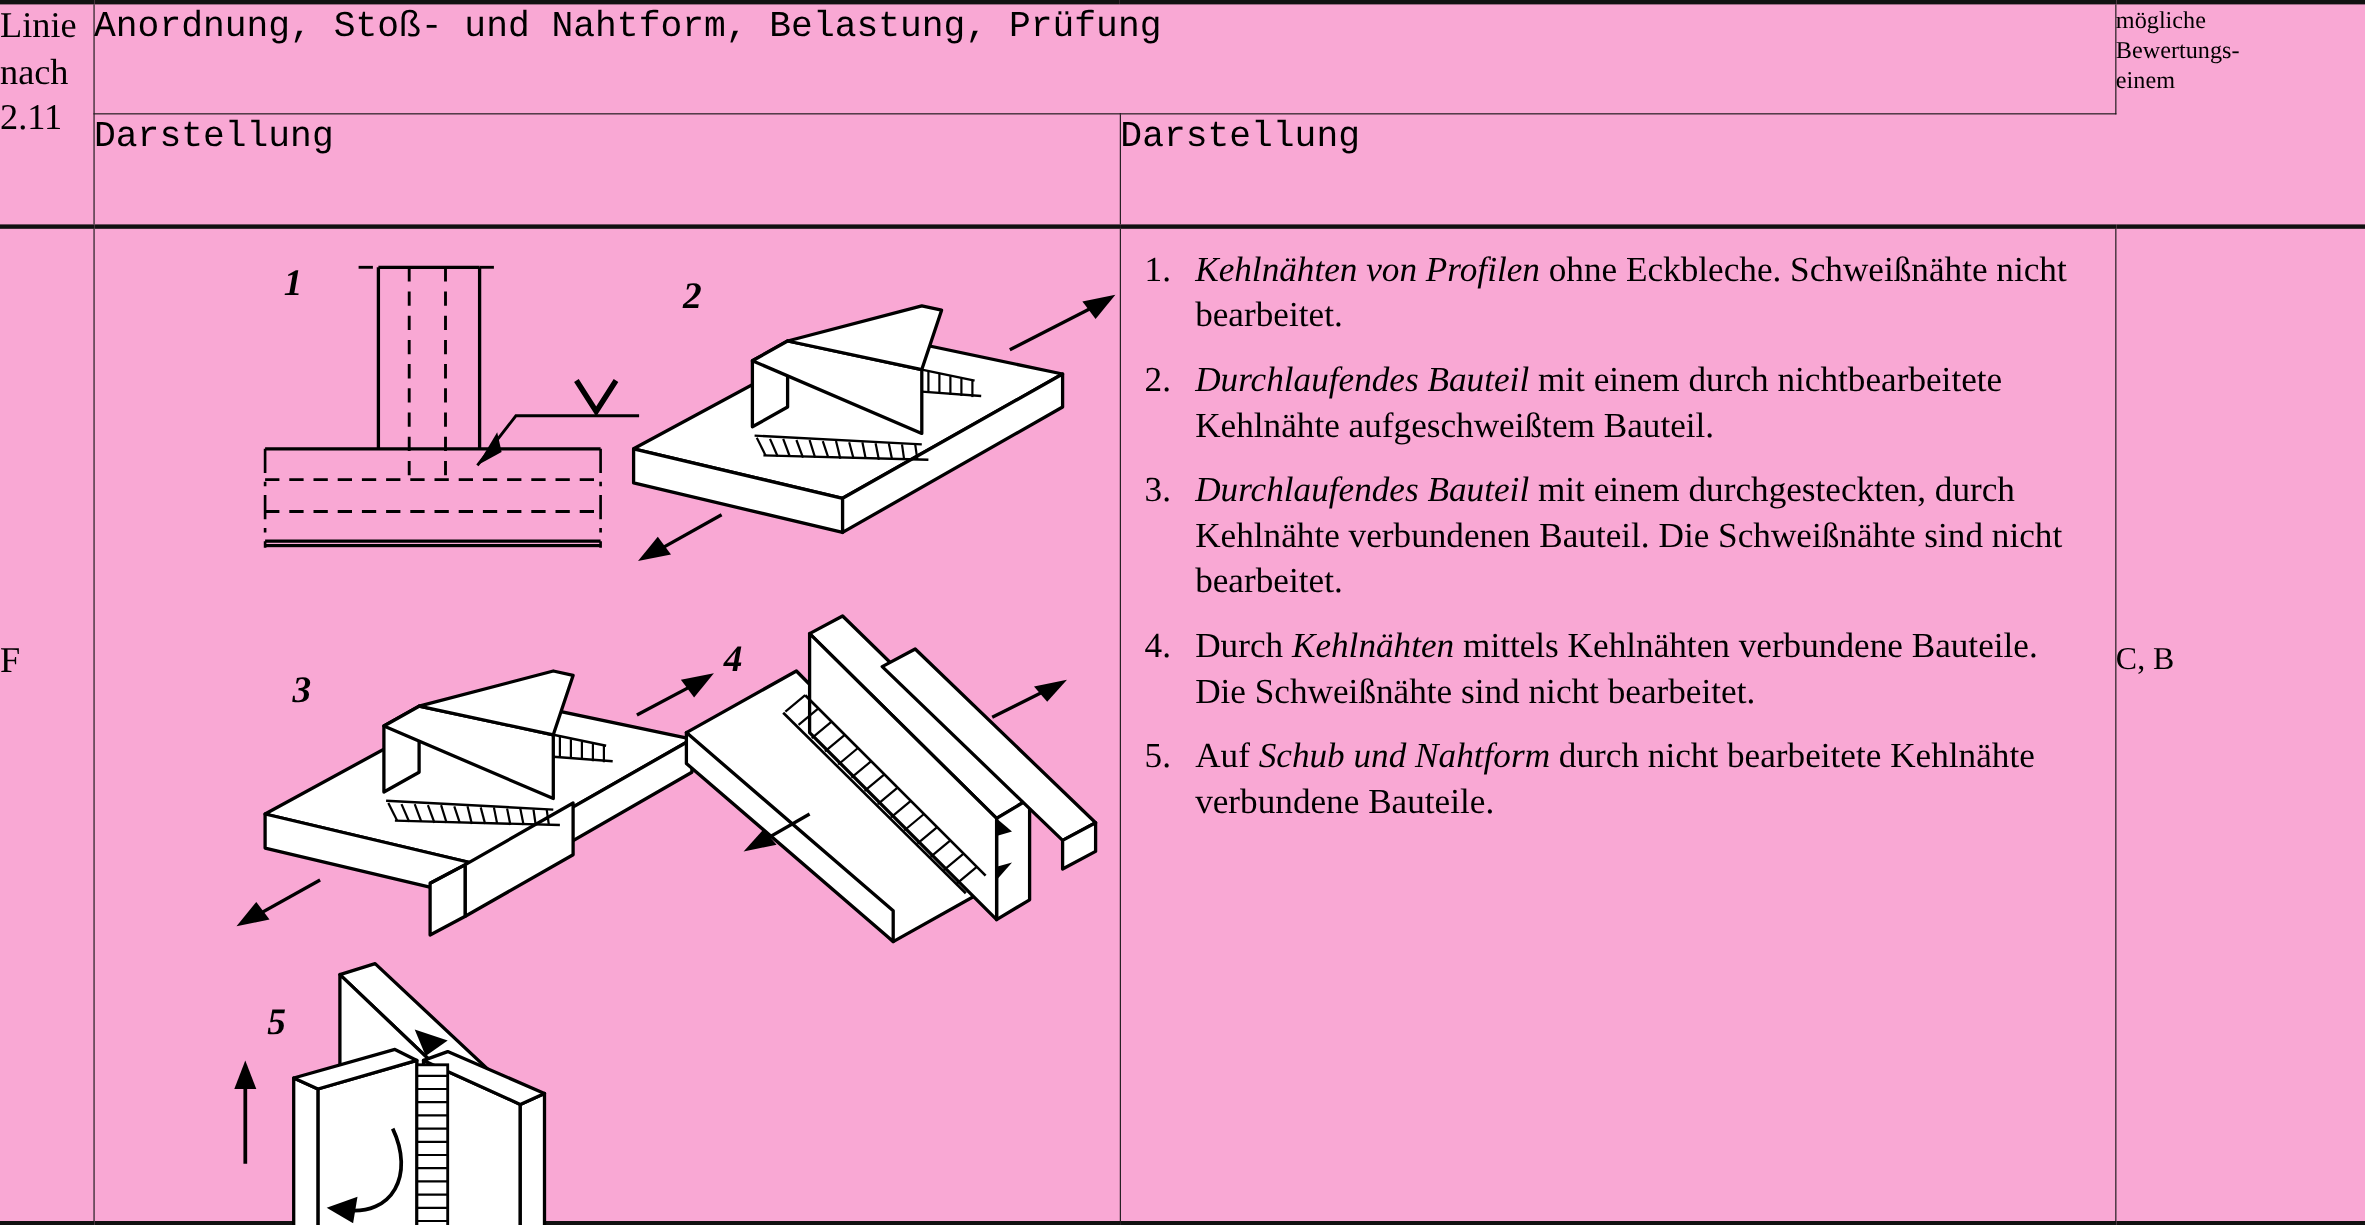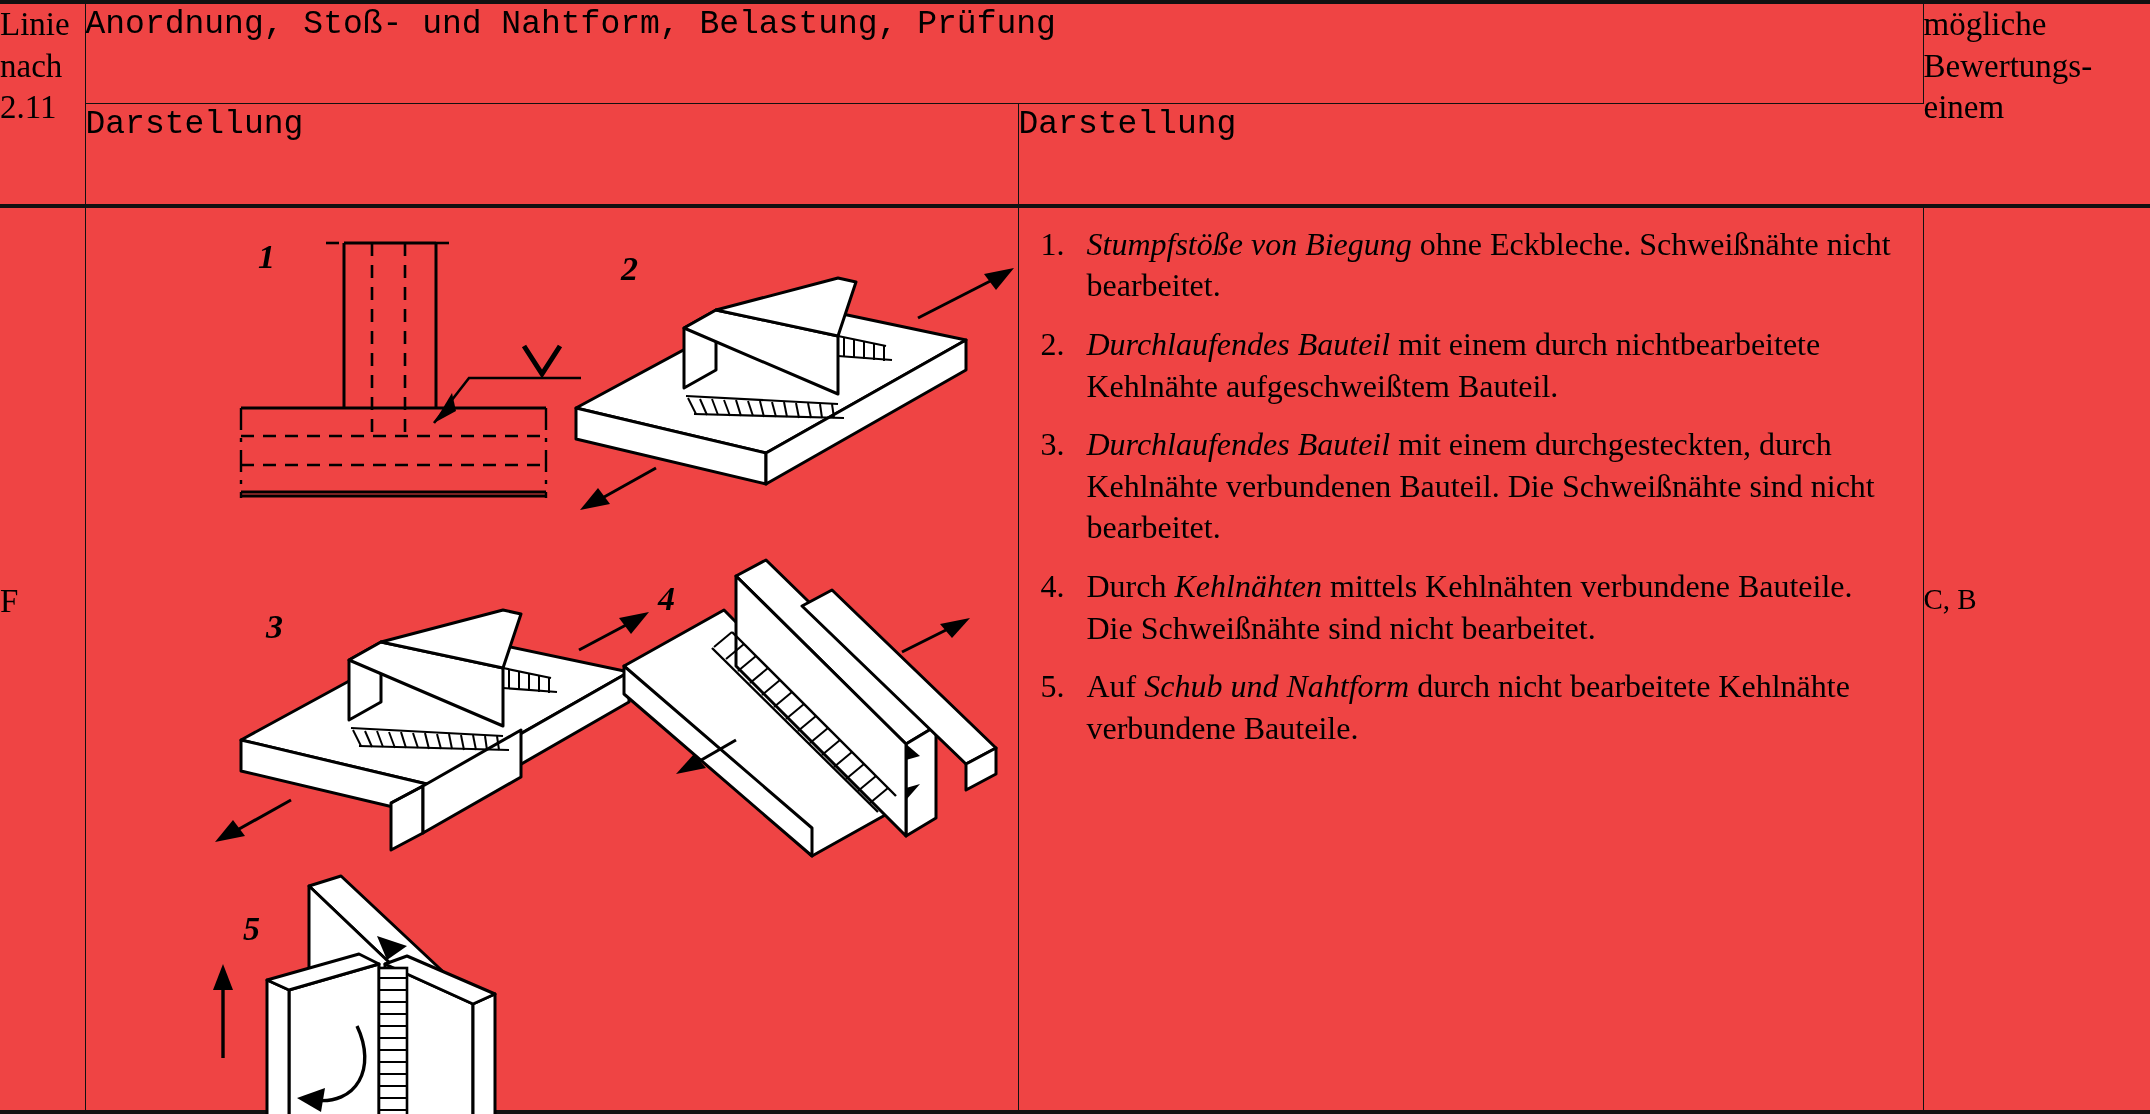--- a/index.html
+++ b/index.html
@@ -1,33 +1,33 @@
 <!DOCTYPE html>
 <html><head>
 <meta charset="utf-8">
 <style>
   html,body{margin:0;padding:0;background:#fff;}
   body{font-family:"Liberation Serif","DejaVu Serif",serif;color:#000;}
-  #page{position:relative;width:2150px;height:1114px;background:#ef4444;box-sizing:border-box;}
+  #page{position:relative;width:2150px;height:1114px;background:#f9a8d4;box-sizing:border-box;}
 
   table.spec{border-collapse:collapse;width:2150px;height:1114px;table-layout:fixed;}
   table.spec td{vertical-align:top;padding:0;}
 
   
   .r-top{border-top:4px solid #111;}
   .r-thick-bottom{border-bottom:4px solid #111;}
   .r-thin-bottom{border-bottom:1.6px solid #111;}
   .c-right{border-right:1.6px solid #111;}
 
   .cell-pad{padding:12px 14px 6px 18px;font-family:Liberation Mono, monospace;}
   .hdr-txt{font-size:33px;line-height:1.26;}
   .linie-txt{font-size:33px;line-height:1.26;padding:12px 0 0 10px;}
   .f-cell{font-size:33px;padding-left:10px;}
   .grp-cell{font-size:29px;padding-left:26px;}
-  .hdr-right{font-size:33px;line-height:1.26;padding:12px 10px 0 22px;}
+  .hdr-right{font-size:22px;line-height:1.26;padding:12px 10px 0 22px;}
 
   .desc-wrap{padding:16px 30px 10px 22px;}
   ol.desc{list-style:none;margin:0;padding:0;font-size:32px;line-height:1.30;}
   ol.desc li{display:flex;margin-bottom:17px;}
   ol.desc li .num{flex:0 0 46px;}
   ol.desc li .txt{flex:1 1 auto;}
   ol.desc li .txt i{font-style:italic;}
 
   .figs{position:relative;width:100%;height:100%;}
   .figs svg{position:absolute;}
@@ -318,21 +318,21 @@
           </svg>
 
         </div>
       </td>
 
       <td class="r-top r-thick-bottom c-right">
         <div class="desc-wrap">
           <ol class="desc" id="desc-list">
                 <li>
                   <span class="num">1.</span>
-                  <span class="txt"><i>Stumpfstöße von Biegung</i><span> ohne Eckbleche. Schweißnähte nicht bearbeitet.</span></span>
+                  <span class="txt"><i>Kehlnähten von Profilen</i><span> ohne Eckbleche. Schweißnähte nicht bearbeitet.</span></span>
                 </li>
                 <li>
                   <span class="num">2.</span>
                   <span class="txt"><i>Durchlaufendes Bauteil</i><span> mit einem durch nichtbearbeitete Kehlnähte aufgeschweißtem Bauteil.</span></span>
                 </li>
                 <li>
                   <span class="num">3.</span>
                   <span class="txt"><i>Durchlaufendes Bauteil</i><span> mit einem  durchgesteckten, durch Kehlnähte verbundenen Bauteil. Die Schweißnähte sind nicht bearbeitet.</span></span>
                 </li>
                 <li>

